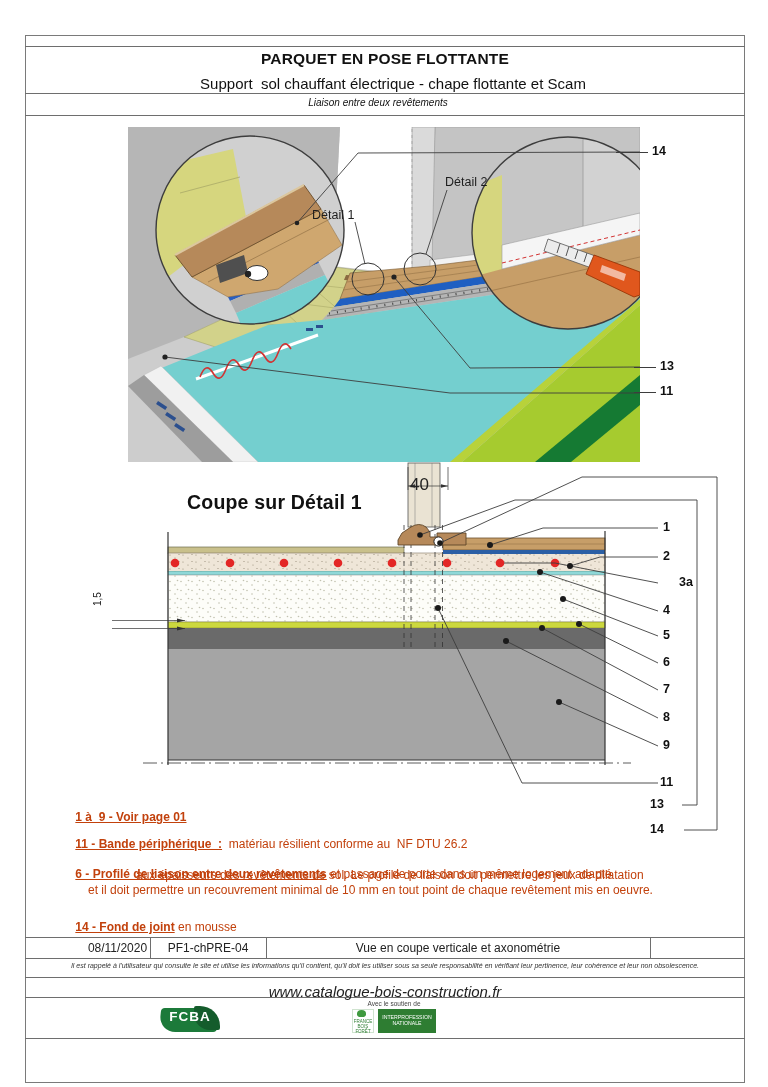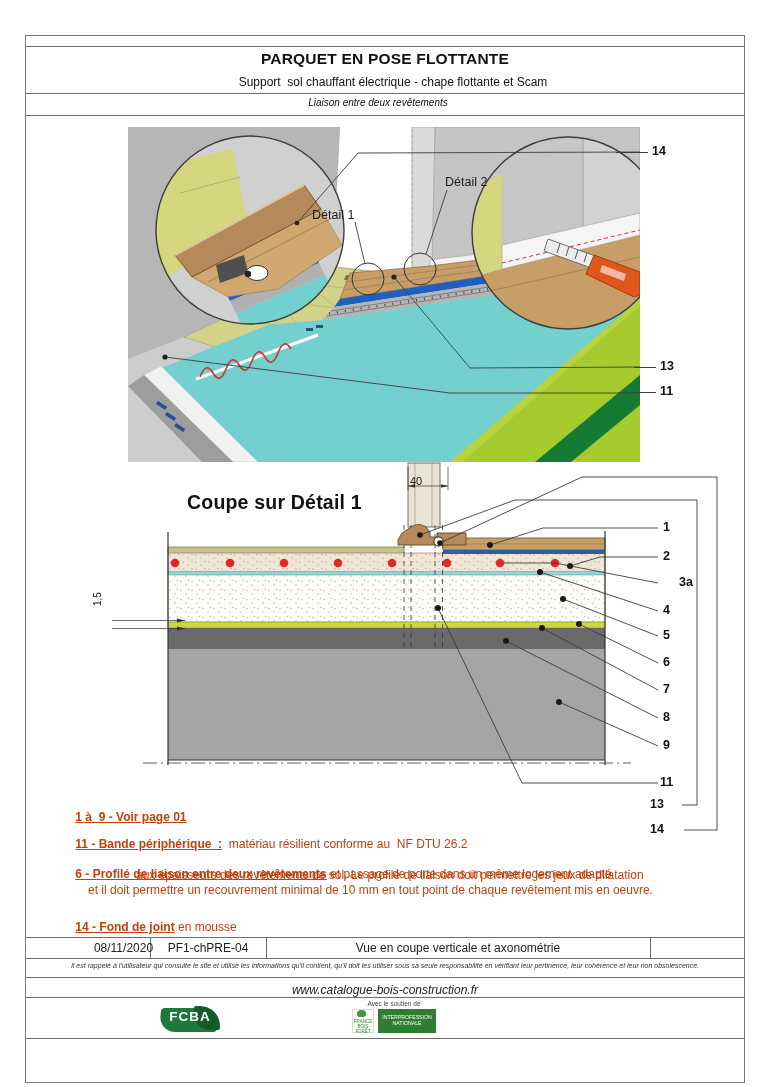--- a/index.html
+++ b/index.html
@@ -3,34 +3,34 @@
 <meta charset="utf-8">
 <style>
   html,body{margin:0;padding:0;background:#e8e8e8;}
   .page{position:relative;width:768px;height:1087px;background:#ffffff;
         font-family:"Liberation Sans",sans-serif;color:#111;overflow:hidden;margin:0 auto;}
   .hline{position:absolute;height:1px;background:#6e6e6e;}
   .vline{position:absolute;width:1px;background:#6e6e6e;}
   .outer-border{position:absolute;left:25px;top:35px;width:718px;height:1046px;border:1px solid #7a7a7a;}
   .h-title{position:absolute;left:25px;top:50px;width:720px;text-align:center;
            font-weight:bold;font-size:15.5px;letter-spacing:.2px;white-space:pre;}
-  .h-sub{position:absolute;left:25px;top:75px;width:736px;text-align:center;font-size:12px;white-space:pre;}
+  .h-sub{position:absolute;left:25px;top:75px;width:736px;text-align:center;font-size:15px;white-space:pre;}
   .h-sec{position:absolute;left:18px;top:97px;width:720px;text-align:center;font-size:10px;font-style:italic;}
   .dlabel{position:absolute;font-size:12.5px;color:#1d1d1d;}
   .co{position:absolute;font-weight:bold;font-size:12.5px;color:#101010;}
-  .dim{position:absolute;font-size:11px;color:#222;}
+  .dim{position:absolute;font-size:17px;color:#222;}
   .coupe-title{position:absolute;left:187px;top:491px;font-weight:bold;font-size:19.5px;letter-spacing:.2px;}
   .conn{position:absolute;height:1px;background:#3d3d3d;}
   .lg{position:absolute;font-size:12px;color:#c2410c;white-space:pre;}
   .lgb{font-weight:bold;text-decoration:underline;}
   .fcell{position:absolute;top:939px;height:18px;line-height:18px;font-size:12px;text-align:center;color:#222;}
   .disclaimer{position:absolute;left:25px;top:962px;width:720px;text-align:center;
               font-style:italic;font-size:7px;color:#333;}
   .website{position:absolute;left:25px;top:983px;width:720px;text-align:center;
-           font-style:italic;font-size:12px;color:#222;}
+           font-style:italic;font-size:15px;color:#222;}
   
   .fcba{position:absolute;left:160px;top:1006px;width:62px;height:26px;}
   .fcba .shape1{position:absolute;left:0;top:2px;width:58px;height:24px;background:#1c7a3a;
                 border-radius:4px 22px 4px 18px;transform:skewX(-6deg);}
   .fcba .shape2{position:absolute;left:34px;top:0px;width:26px;height:24px;background:#145c2c;
                 border-radius:2px 20px 2px 16px;}
   .fcba .txt{position:absolute;left:0;top:3px;width:60px;text-align:center;color:#fff;
              font-weight:bold;font-size:13.5px;letter-spacing:1px;}
   .fbf{position:absolute;left:350px;top:1000px;width:88px;}
   .fbf .sup{font-size:6.5px;text-align:center;color:#444;width:88px;}
@@ -332,21 +332,21 @@
 
   <div class="hline" style="left:25px;top:937px;width:720px;"></div>
   <div class="hline" style="left:25px;top:958px;width:720px;"></div>
   <div class="hline" style="left:25px;top:977px;width:720px;"></div>
   <div class="hline" style="left:25px;top:997px;width:720px;"></div>
   <div class="hline" style="left:25px;top:1038px;width:720px;"></div>
   <div class="vline" style="left:150px;top:937px;height:21px;"></div>
   <div class="vline" style="left:266px;top:937px;height:21px;"></div>
   <div class="vline" style="left:650px;top:937px;height:21px;"></div>
 
-  <div class="fcell" style="left:25px;width:125px;padding-left:36px;">08/11/2020</div>
+  <div class="fcell" style="left:19px;width:125px;padding-left:36px;">08/11/2020</div>
   <div class="fcell" style="left:150px;width:116px;">PF1-chPRE-04</div>
   <div class="fcell" style="left:266px;width:384px;">Vue en coupe verticale et axonométrie</div>
   <div class="disclaimer">Il est rappelé à l'utilisateur qui consulte le site et utilise les informations qu'il contient, qu'il doit les utiliser sous sa seule responsabilité en vérifiant leur pertinence, leur cohérence et leur non obsolescence.</div>
   <div class="website">www.catalogue-bois-construction.fr</div>
 
   <div class="fcba">
     <div class="shape1"></div>
     <div class="shape2"></div>
     <div class="txt">FCBA</div>
   </div>

